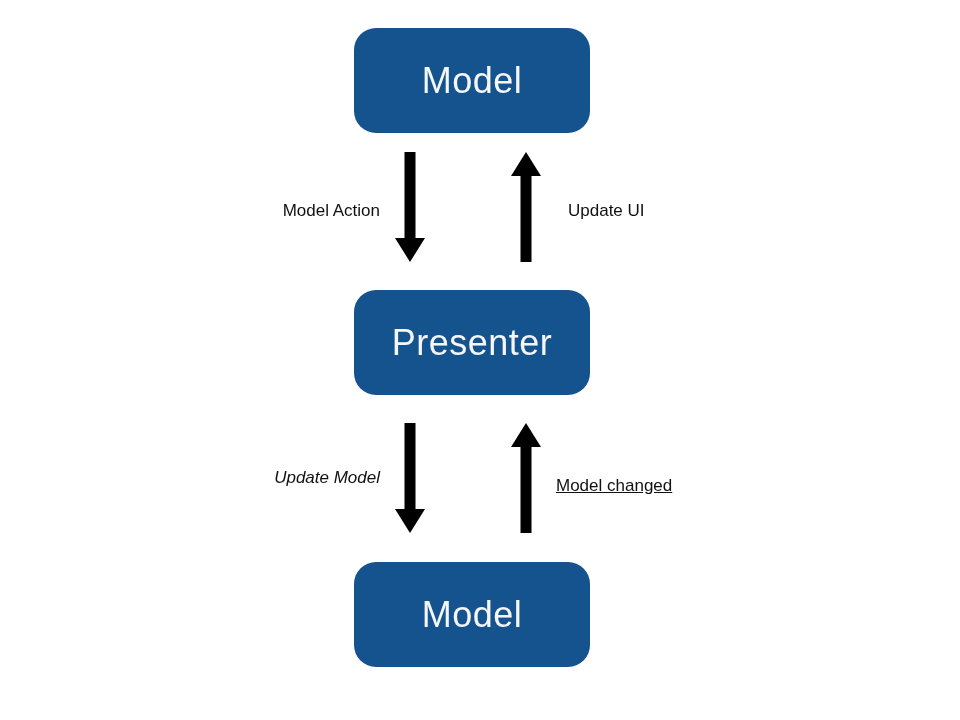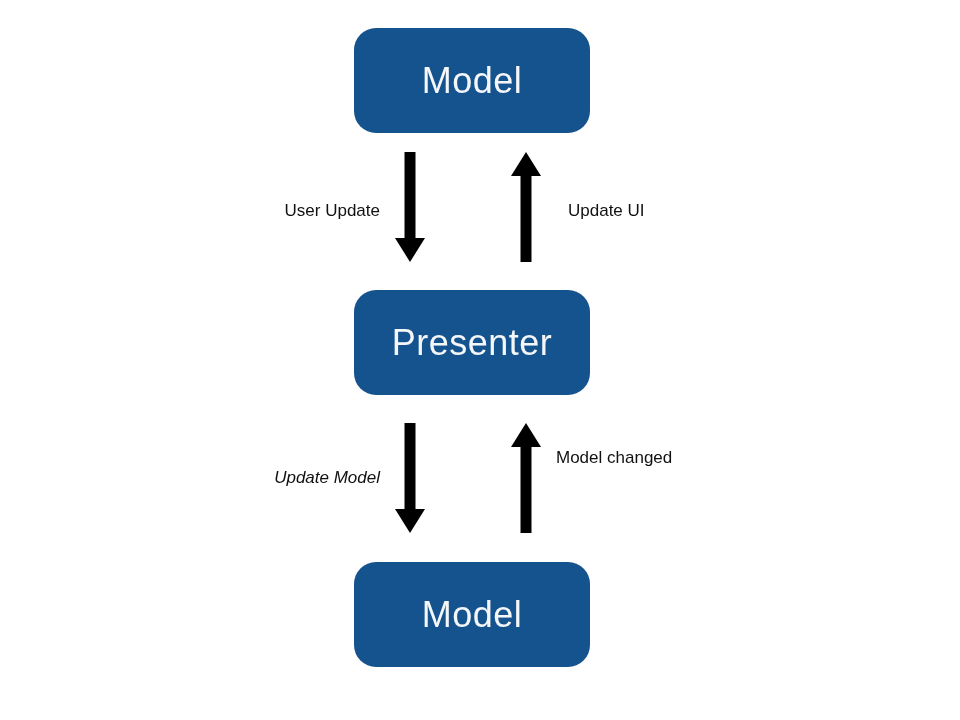--- a/index.html
+++ b/index.html
@@ -51,21 +51,21 @@
     position: absolute;
     font-size: 17px;
     line-height: 20px;
     color: var(--label-text);
     white-space: nowrap;
   }
   .edge-label.align-right { text-align: right; width: 150px; }
   .label-user-action   { left: 230px; top: 201px; }
   .label-update-ui     { left: 568px; top: 201px; }
   .label-update-model  { left: 230px; top: 468px; font-style: italic; }
-  .label-model-changed { left: 556px; top: 448px; }
+  .label-model-changed { left: 556px; top: 476px; text-decoration: underline; }
 </style>
 </head>
 <body>
 
 <div class="canvas">
 
   <div class="node node-view">
     <span>Model</span>
   </div>
 
@@ -90,21 +90,21 @@
   <svg class="arrow arrow-down-2" viewBox="0 0 32 110" xmlns="http://www.w3.org/2000/svg" aria-hidden="true">
     <rect x="10.5" y="0" width="11" height="88" fill="currentColor"></rect>
     <polygon points="1,86 31,86 16,110" fill="currentColor"></polygon>
   </svg>
 
   <svg class="arrow arrow-up-2" viewBox="0 0 32 110" xmlns="http://www.w3.org/2000/svg" aria-hidden="true">
     <polygon points="1,24 31,24 16,0" fill="currentColor"></polygon>
     <rect x="10.5" y="22" width="11" height="88" fill="currentColor"></rect>
   </svg>
 
-  <div class="edge-label align-right label-user-action">User Update</div>
+  <div class="edge-label align-right label-user-action">Model Action</div>
 
   <div class="edge-label label-update-ui">Update UI</div>
 
   <div class="edge-label align-right label-update-model">Update Model</div>
 
   <div class="edge-label label-model-changed">Model changed</div>
 
 </div>
 
 </body></html>

